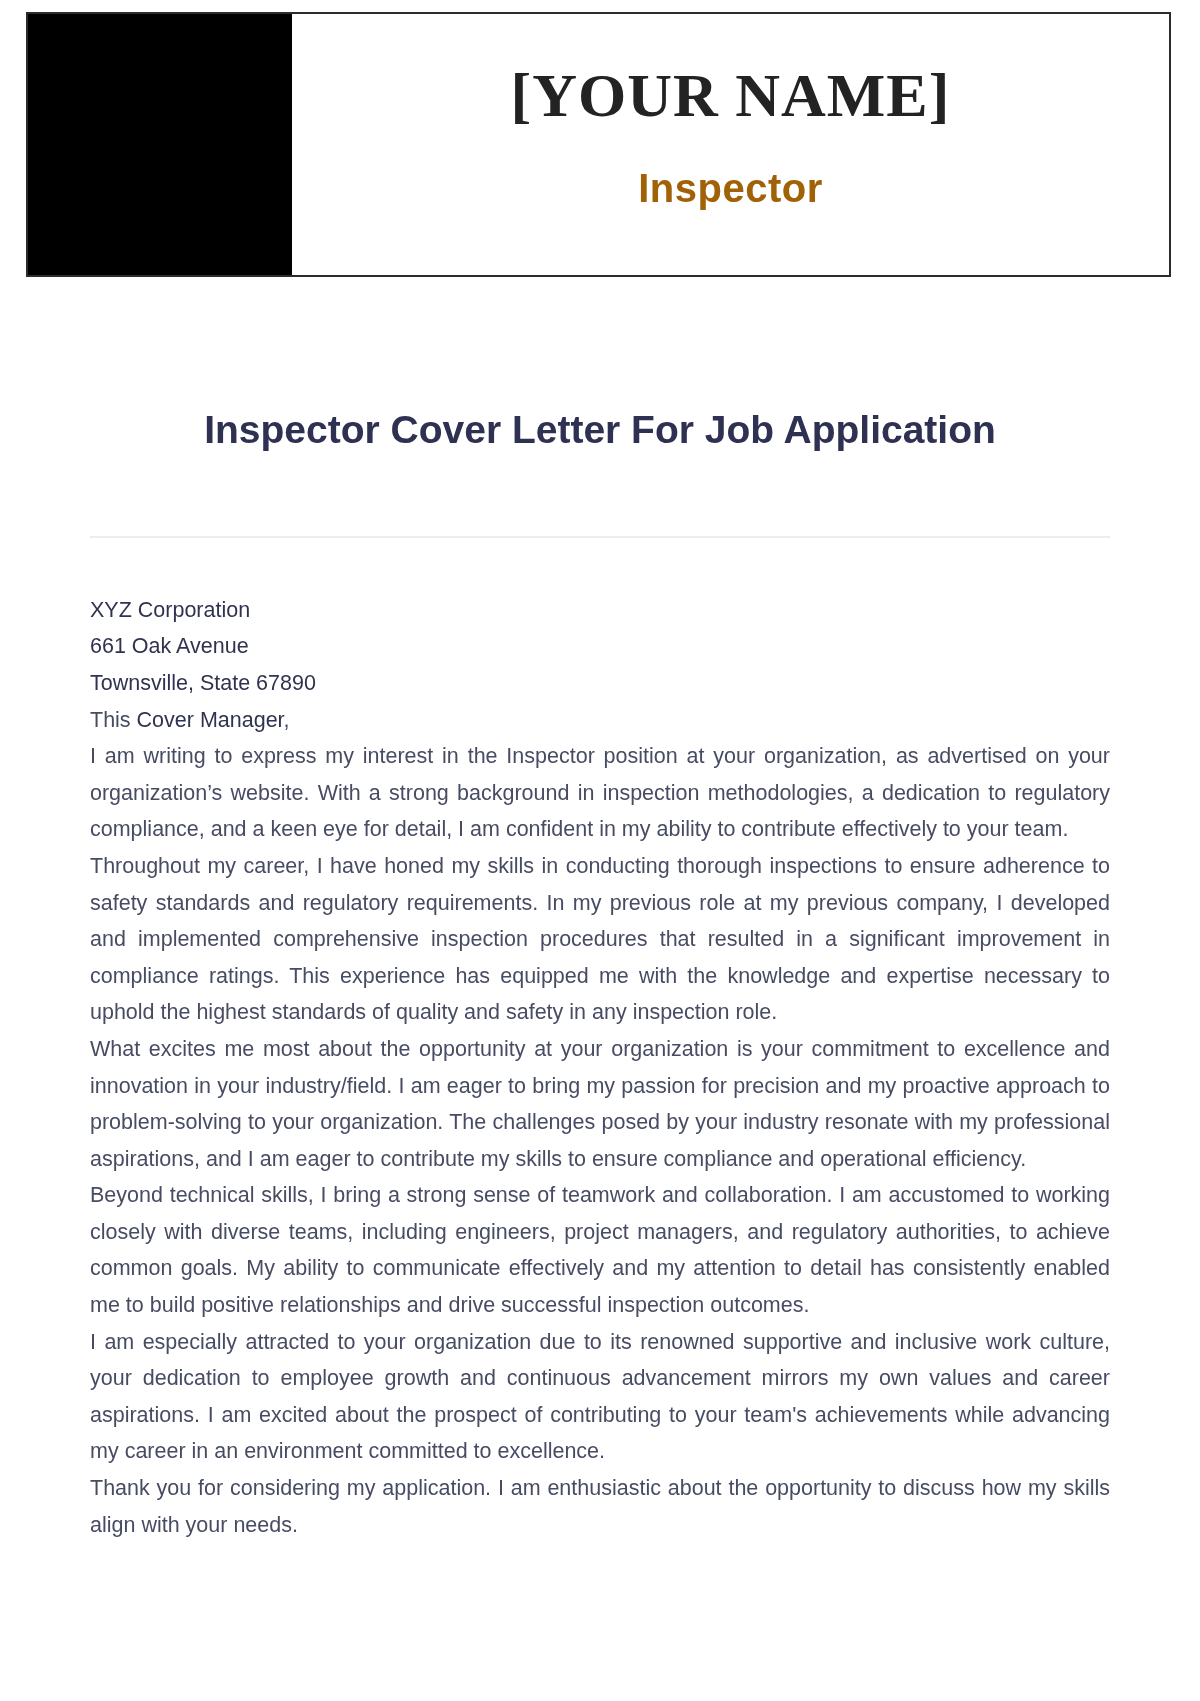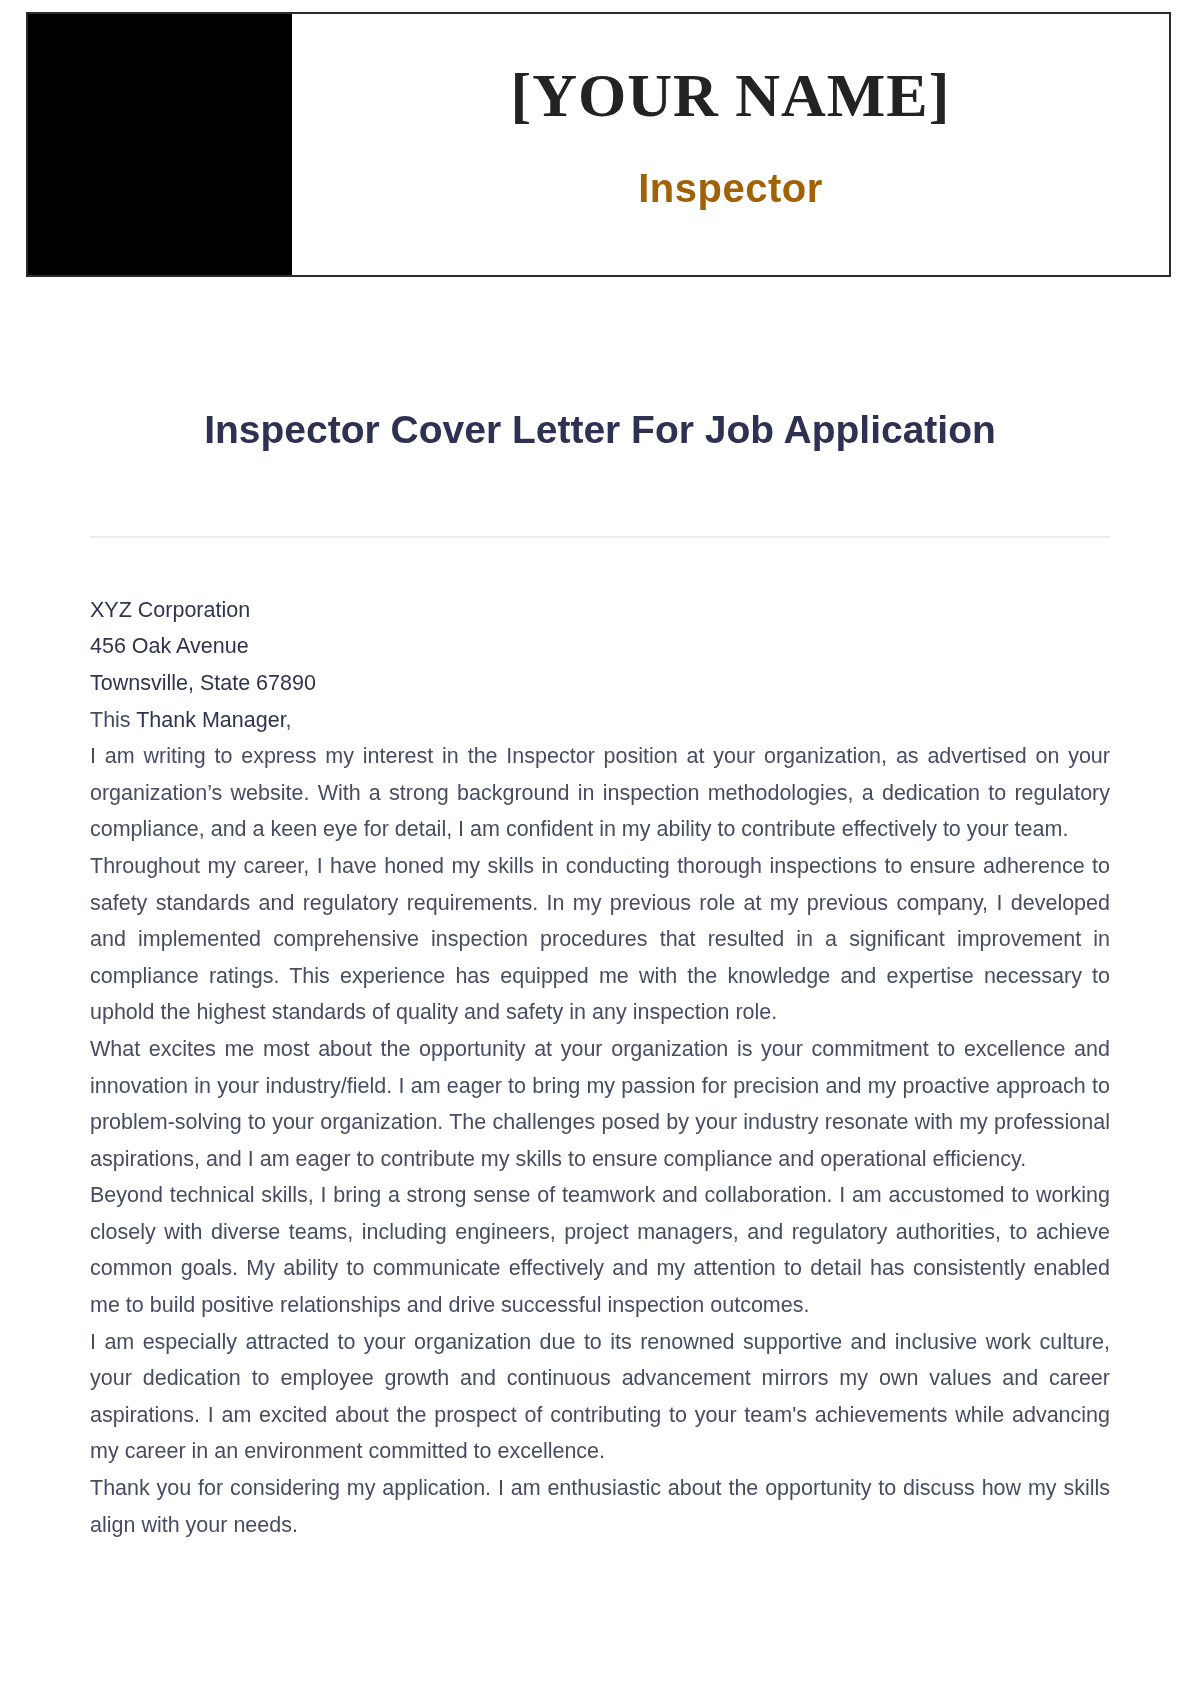--- a/index.html
+++ b/index.html
@@ -84,24 +84,24 @@
   </div>
 
   <div class="content">
 
     <div class="page-title">Inspector Cover Letter For Job Application</div>
 
     <hr class="divider">
 
     <div class="letter-body">
       <p class="addr-line bold-navy">XYZ Corporation</p>
-      <p class="addr-line bold-navy">456 Oak Avenue</p>
+      <p class="addr-line bold-navy">661 Oak Avenue</p>
       <p class="addr-line bold-navy">Townsville, State 67890</p>
 
-      <p class="salutation"><span>This </span><span class="bold-navy">Thank Manager</span><span>,</span></p>
+      <p class="salutation"><span>This </span><span class="bold-navy">Cover Manager</span><span>,</span></p>
 
       <p>I am writing to express my interest in the Inspector position at your organization, as advertised on your organization’s website. With a strong background in inspection methodologies, a dedication to regulatory compliance, and a keen eye for detail, I am confident in my ability to contribute effectively to your team.</p>
       <p>Throughout my career, I have honed my skills in conducting thorough inspections to ensure adherence to safety standards and regulatory requirements. In my previous role at my previous company, I developed and implemented comprehensive inspection procedures that resulted in a significant improvement in compliance ratings. This experience has equipped me with the knowledge and expertise necessary to uphold the highest standards of quality and safety in any inspection role.</p>
       <p>What excites me most about the opportunity at your organization is your commitment to excellence and innovation in your industry/field. I am eager to bring my passion for precision and my proactive approach to problem-solving to your organization. The challenges posed by your industry resonate with my professional aspirations, and I am eager to contribute my skills to ensure compliance and operational efficiency.</p>
       <p>Beyond technical skills, I bring a strong sense of teamwork and collaboration. I am accustomed to working closely with diverse teams, including engineers, project managers, and regulatory authorities, to achieve common goals. My ability to communicate effectively and my attention to detail has consistently enabled me to build positive relationships and drive successful inspection outcomes.</p>
       <p>I am especially attracted to your organization due to its renowned supportive and inclusive work culture, your dedication to employee growth and continuous advancement mirrors my own values and career aspirations. I am excited about the prospect of contributing to your team's achievements while advancing my career in an environment committed to excellence.</p>
       <p>Thank you for considering my application. I am enthusiastic about the opportunity to discuss how my skills align with your needs.</p>
     </div>
 
   </div>

